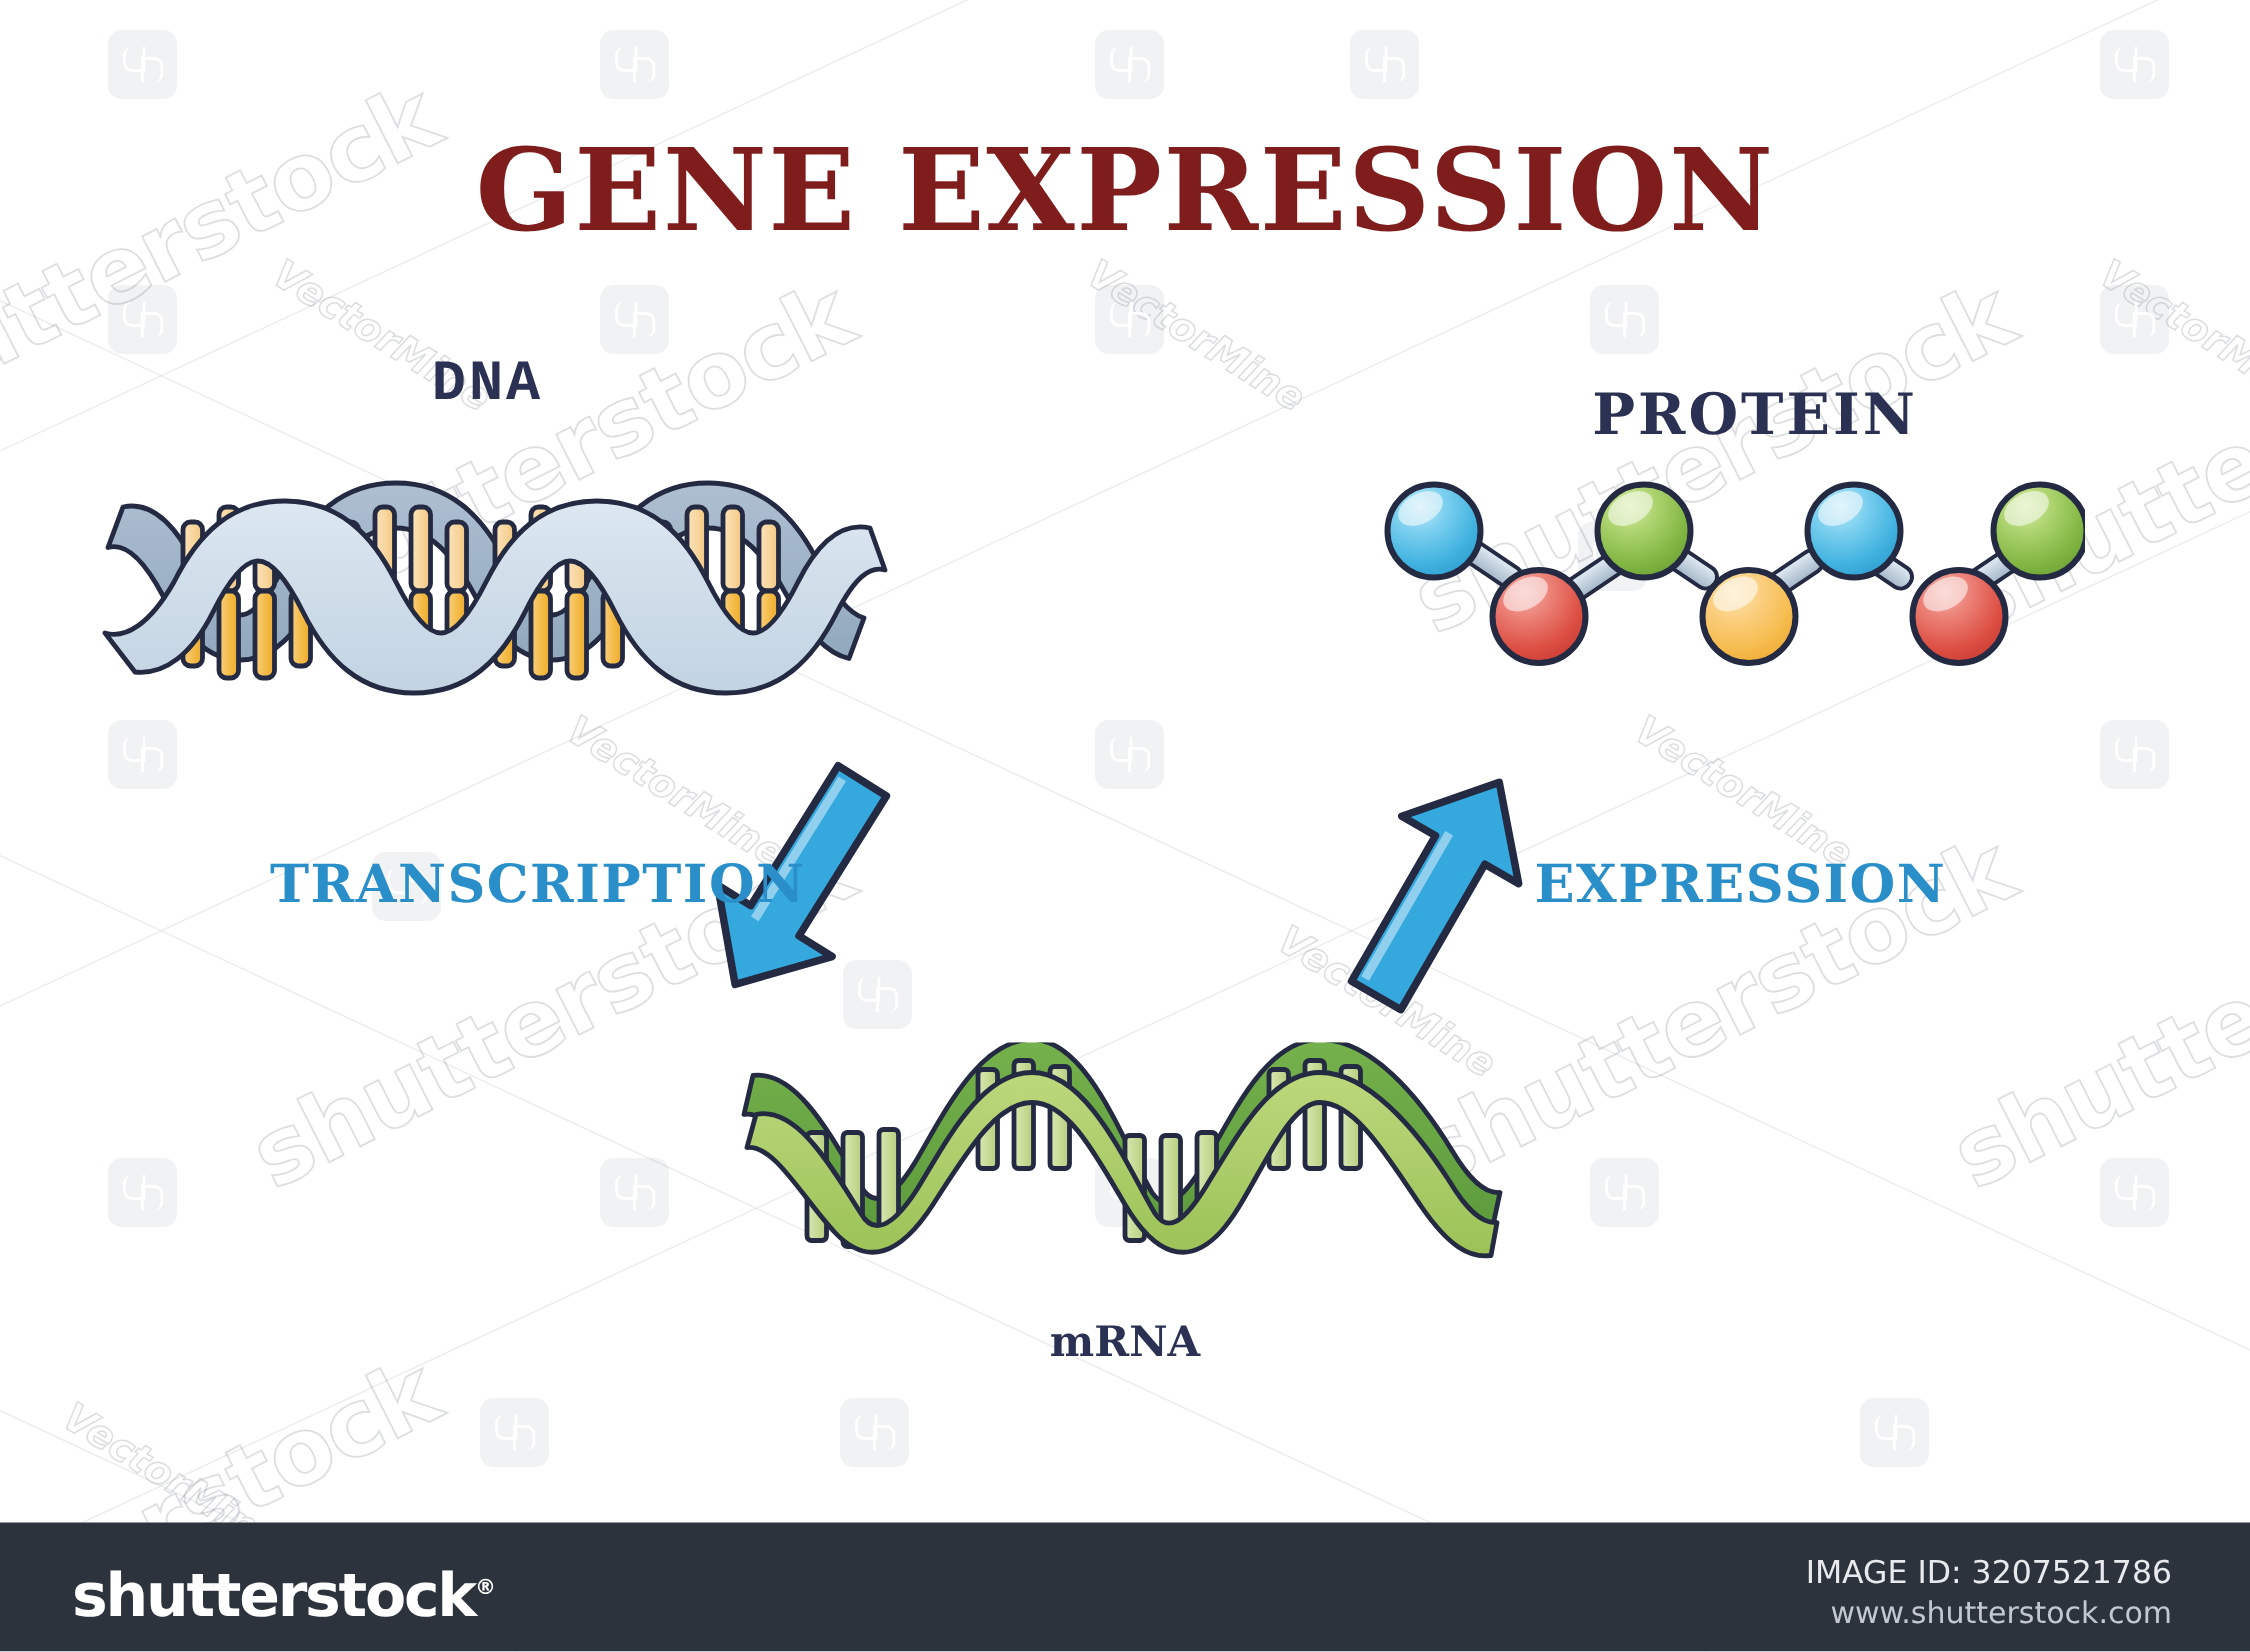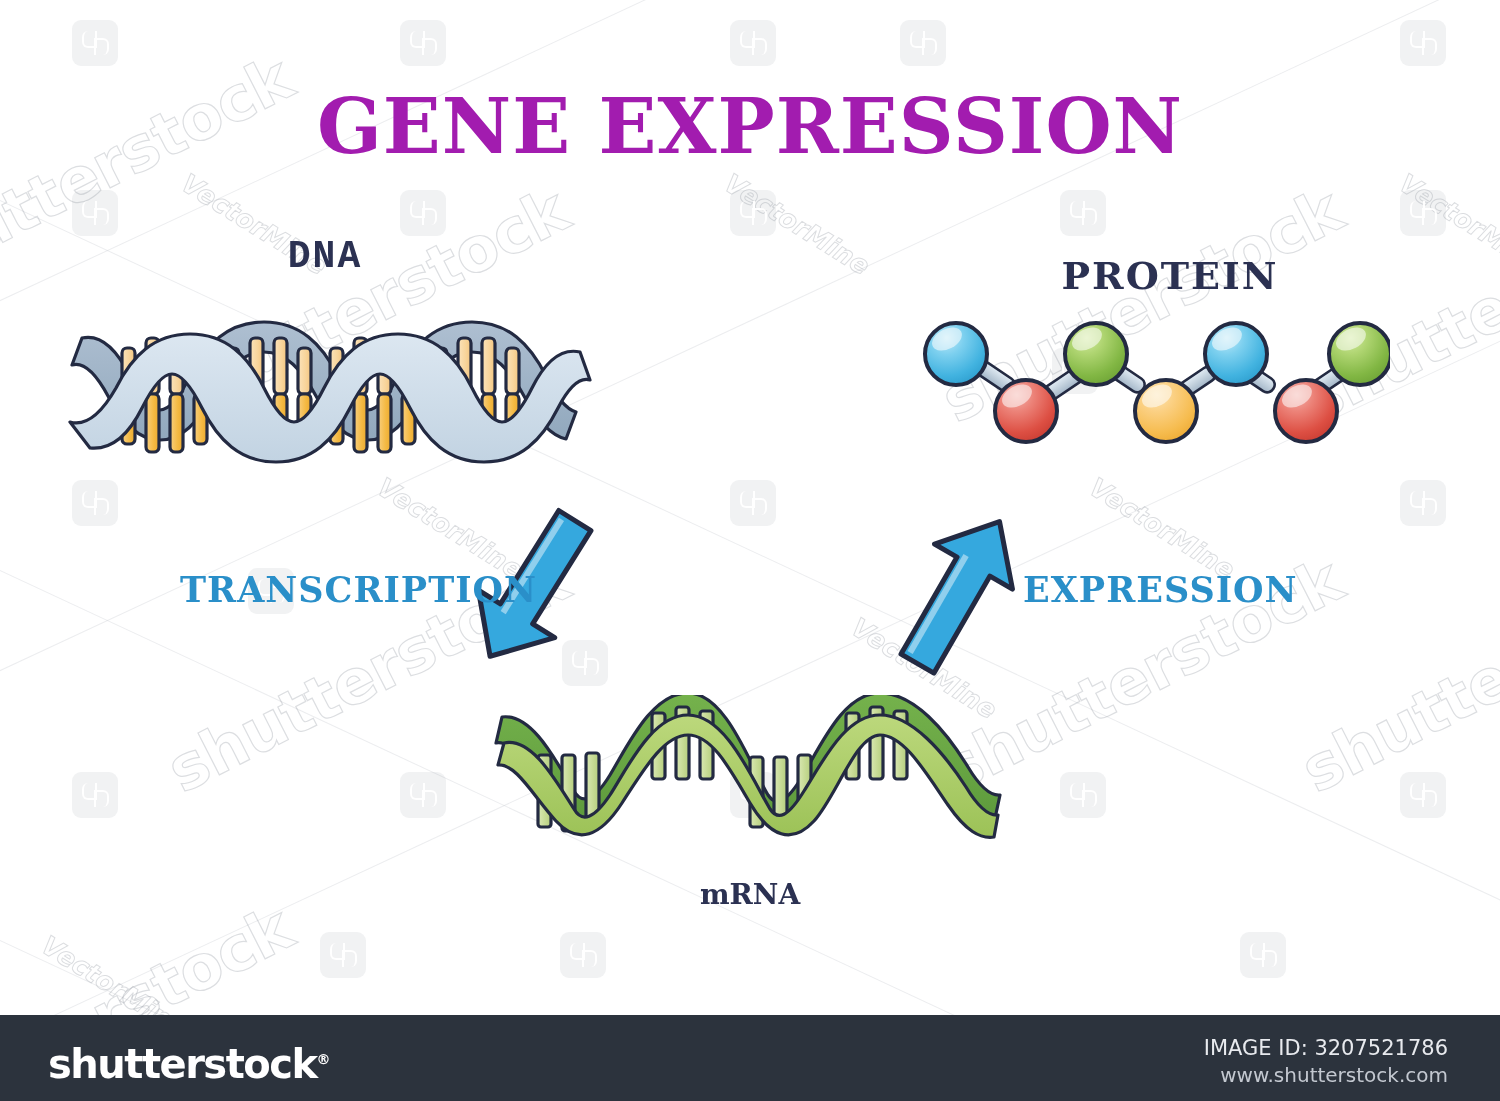--- a/index.html
+++ b/index.html
@@ -80,21 +80,21 @@
   }
 
   
   #title {
     position:absolute;
     left:0; top:82px;
     width:1500px;
     text-align:center;
     font-size:76px;
     font-weight:bold;
-    color:#a21caf;
+    color:#7f1d1d;
     letter-spacing:1px;
     font-family:"DejaVu Serif", serif;
     z-index:10;
   }
 
   
   .lbl {
     position:absolute;
     font-family:"DejaVu Serif", serif;
     font-weight:bold;

